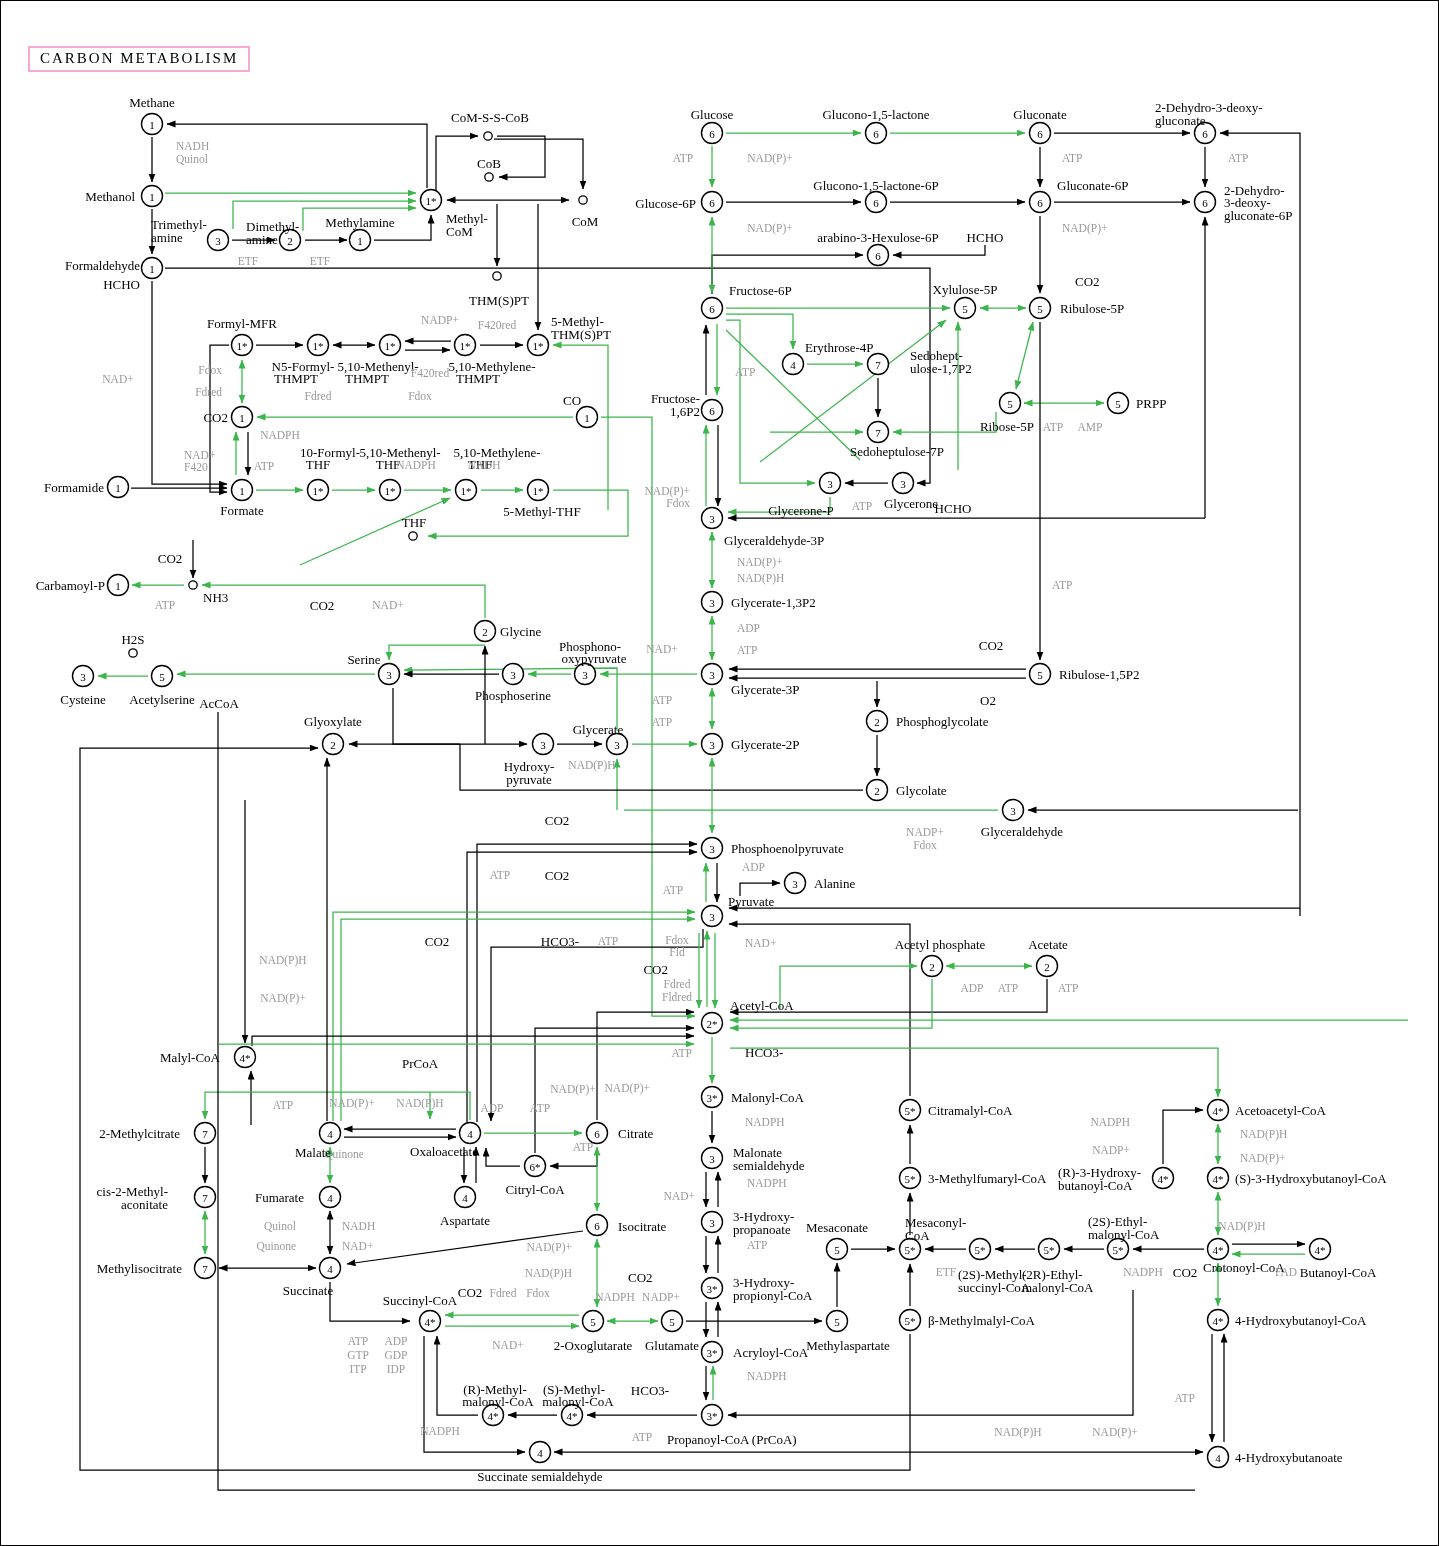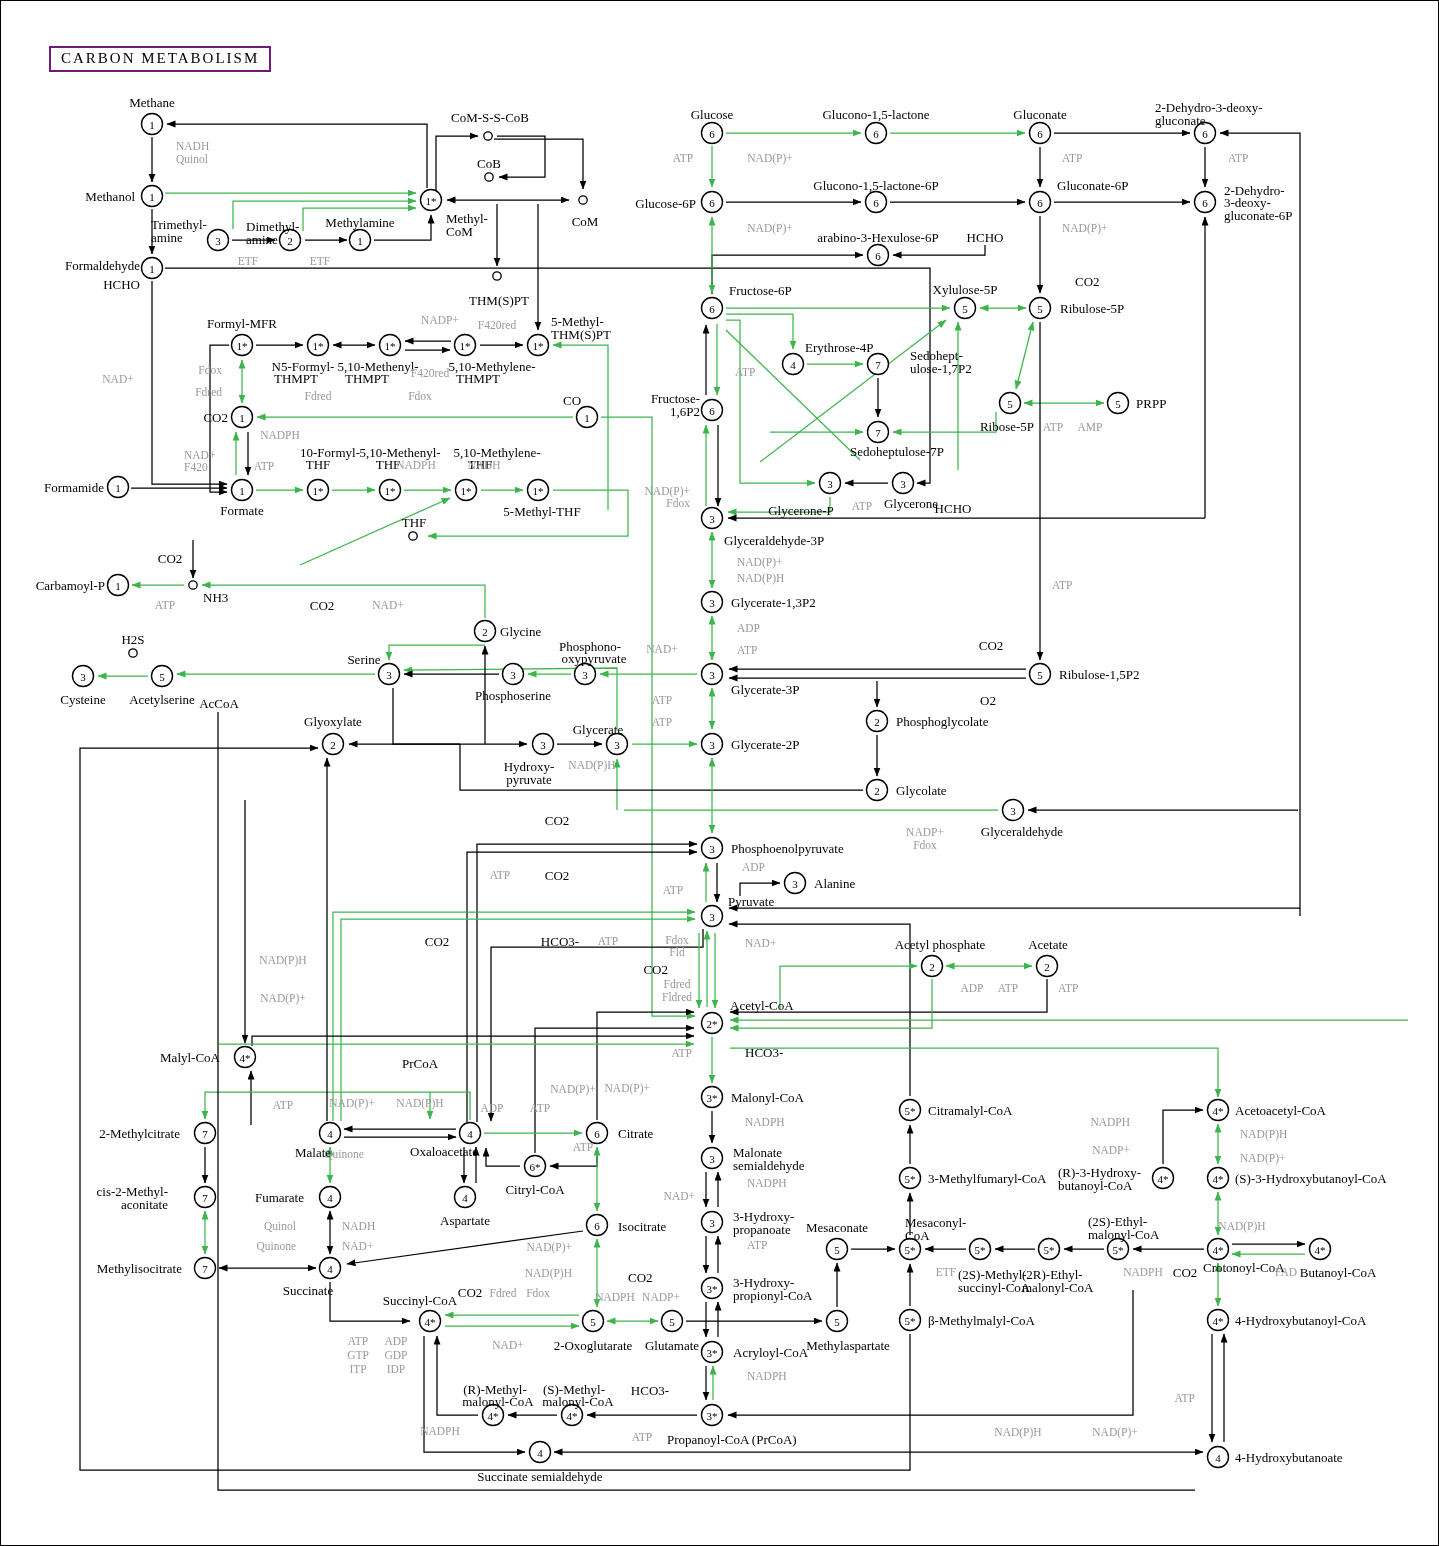--- a/index.html
+++ b/index.html
@@ -1,18 +1,18 @@
 <!DOCTYPE html>
 <html><head>
 <meta charset="utf-8">
 <style>
   html,body{margin:0;padding:0;background:#fff;}
   #map{position:relative;width:1439px;height:1546px;background:#fff;font-family:"Liberation Serif",serif;overflow:hidden;}
   #diagram-svg{position:absolute;left:0;top:0;}
-  #title-box{position:absolute;left:49px;top:46px;border:2px solid #701a75;padding:2px 10px 3px 10px;
+  #title-box{position:absolute;left:28px;top:46px;border:2px solid #f9a8d4;padding:2px 10px 3px 10px;
              font-size:15px;letter-spacing:2px;color:#000;background:#fff;z-index:5;}
   #footer{position:absolute;left:14px;top:1542px;font-size:13px;color:#000;line-height:1.15;z-index:5;}
   .edge{fill:none;}
   text{user-select:none;}
 </style>
 </head>
 <body>
 
 <div id="map">
   <div id="title-box">CARBON METABOLISM</div>

